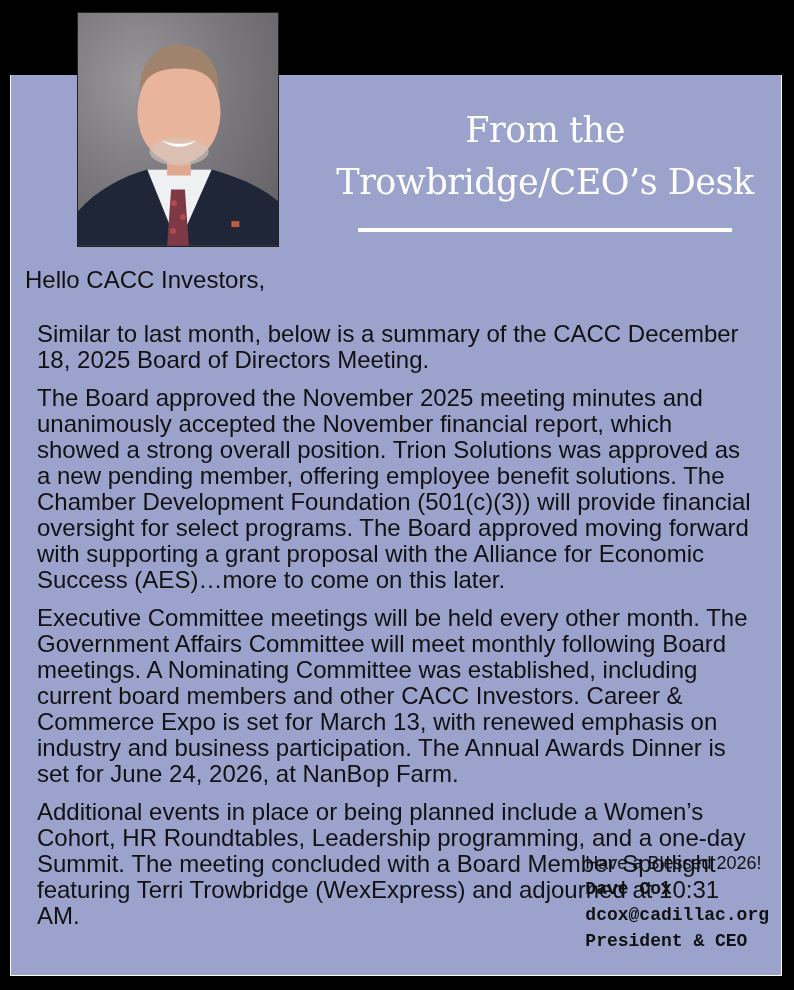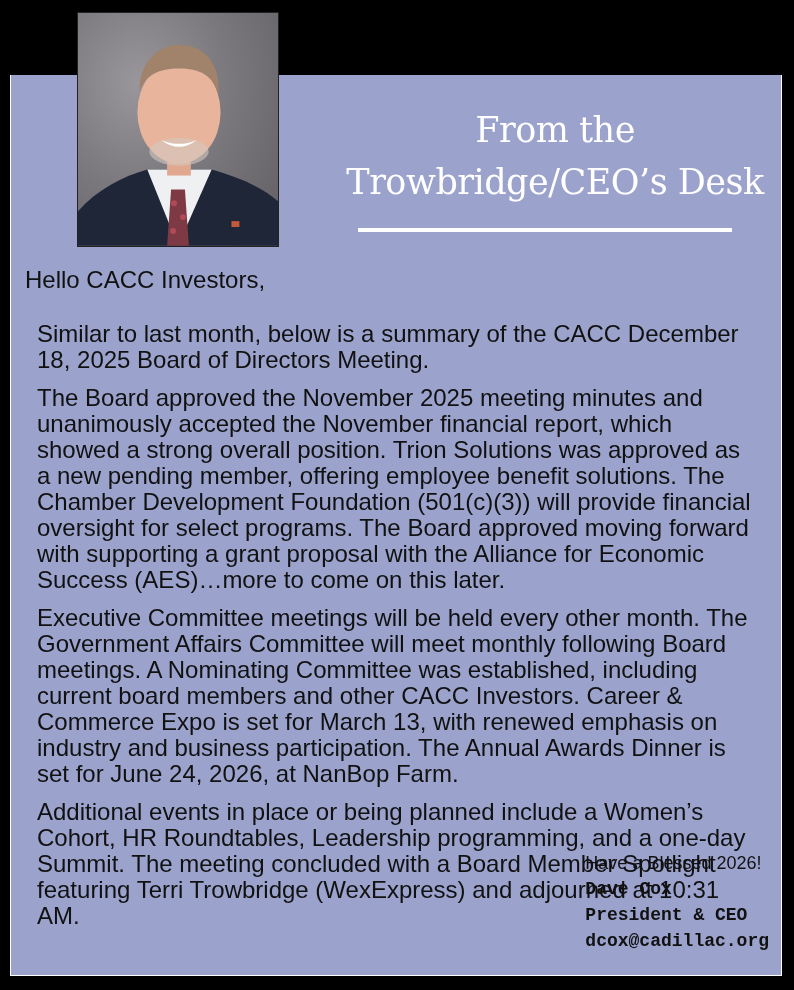--- a/index.html
+++ b/index.html
@@ -14,21 +14,21 @@
       border-left: 1px solid #ffffff; border-right: 1px solid #ffffff; border-bottom: 1px solid #ffffff;
       box-sizing: border-box;
     }
     .photo {
       position: absolute; left: 77px; top: 12px; width: 202px; height: 235px;
       border: 1px solid #222; box-sizing: border-box; overflow: hidden;
       background: radial-gradient(ellipse at 30% 30%, #9a979c 0%, #7b787e 45%, #5f5c62 100%);
     }
     .photo svg { display: block; width: 100%; height: 100%; }
     .title {
-      position: absolute; left: 340px; top: 104px; width: 430px;
+      position: absolute; left: 330px; top: 104px; width: 430px;
       text-align: center; color: #ffffff;
       font-family: "DejaVu Serif", "Liberation Serif", serif;
       font-size: 35px; line-height: 52px; letter-spacing: -0.5px; font-weight: normal;
     }
     .title-rule {
       position: absolute; left: 358px; top: 228px; width: 374px; height: 4px; background: #ffffff;
     }
     .content {
       position: absolute; left: 25px; top: 265px; width: 745px;
       color: #111111; font-size: 24px; line-height: 26px;
@@ -73,15 +73,15 @@
   <p class="greeting">Hello CACC Investors,</p>
   <p class="para">Similar to last month, below is a summary of the CACC December 18, 2025 Board of Directors Meeting.</p>
   <p class="para">The Board approved the November 2025 meeting minutes and unanimously accepted the November financial report, which showed a strong overall position. Trion Solutions was approved as a new pending member, offering employee benefit solutions. The Chamber Development Foundation (501(c)(3)) will provide financial oversight for select programs. The Board approved moving forward with supporting a grant proposal with the Alliance for Economic Success (AES)…more to come on this later.</p>
   <p class="para">Executive Committee meetings will be held every other month. The Government Affairs Committee will meet monthly following Board meetings. A Nominating Committee was established, including current board members and other CACC Investors. Career &amp; Commerce Expo is set for March 13, with renewed emphasis on industry and business participation. The Annual Awards Dinner is set for June 24, 2026, at NanBop Farm.</p>
   <p class="para">Additional events in place or being planned include a Women’s Cohort, HR Roundtables, Leadership programming, and a one-day Summit. The meeting concluded with a Board Member Spotlight featuring Terri Trowbridge (WexExpress) and adjourned at 10:31 AM.</p>
 </div>
 
 <div class="signoff">
   <div>Have a Blessed 2026!</div>
   <div class="b">Dave Cox</div>
+  <div class="b">dcox@cadillac.org</div>
   <div class="b">President &amp; CEO</div>
-  <div class="b">dcox@cadillac.org</div>
 </div>
 
 </body></html>

